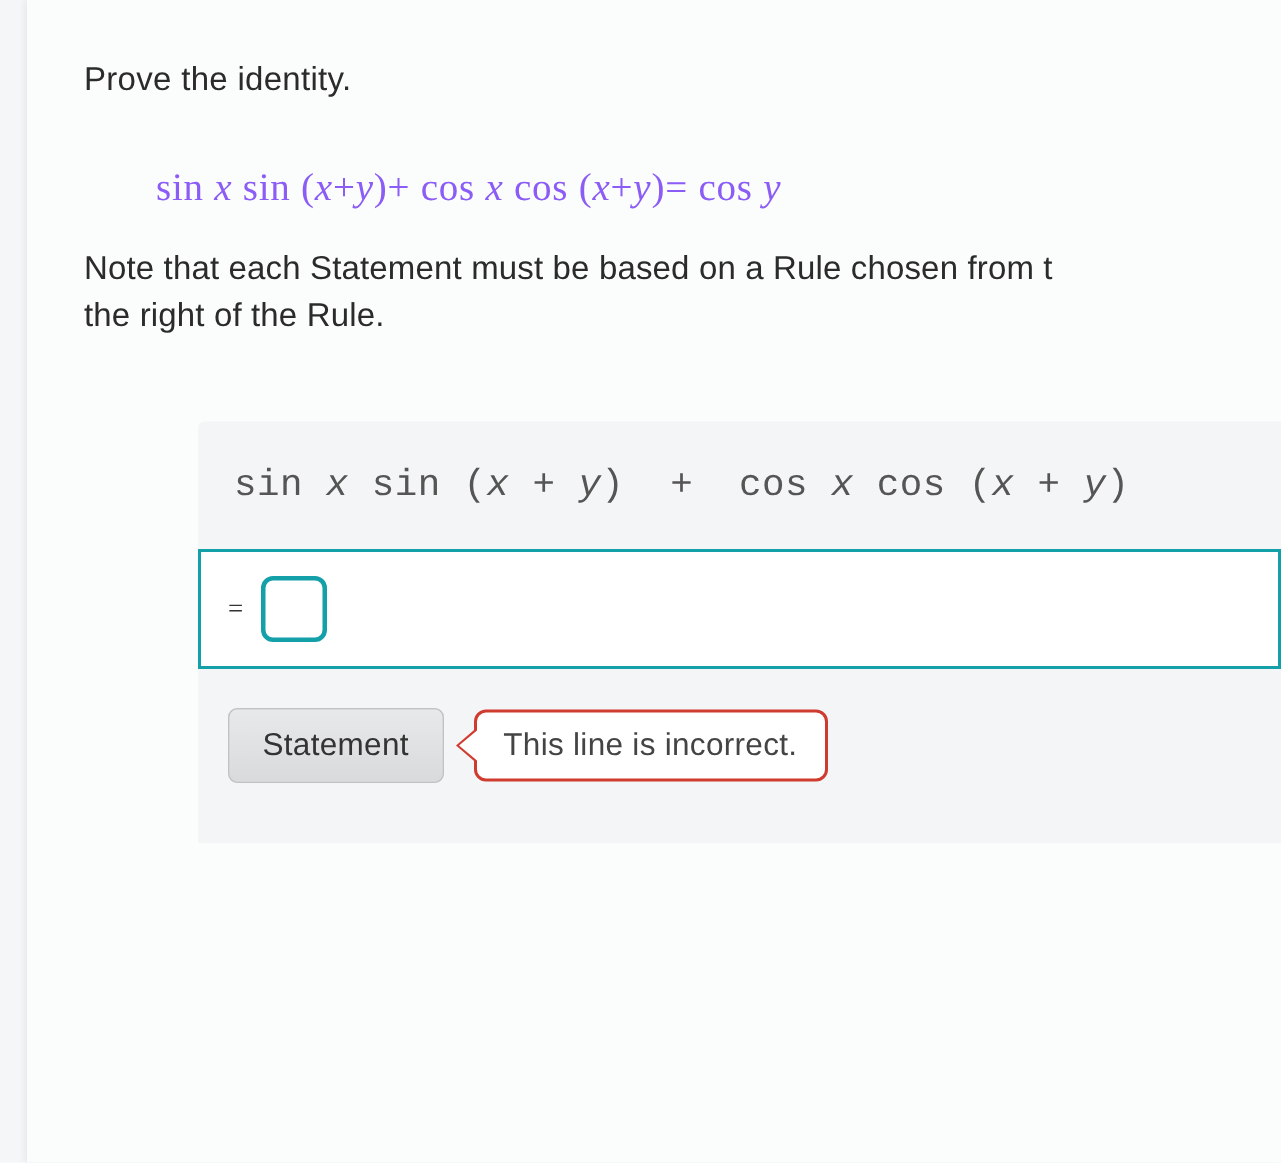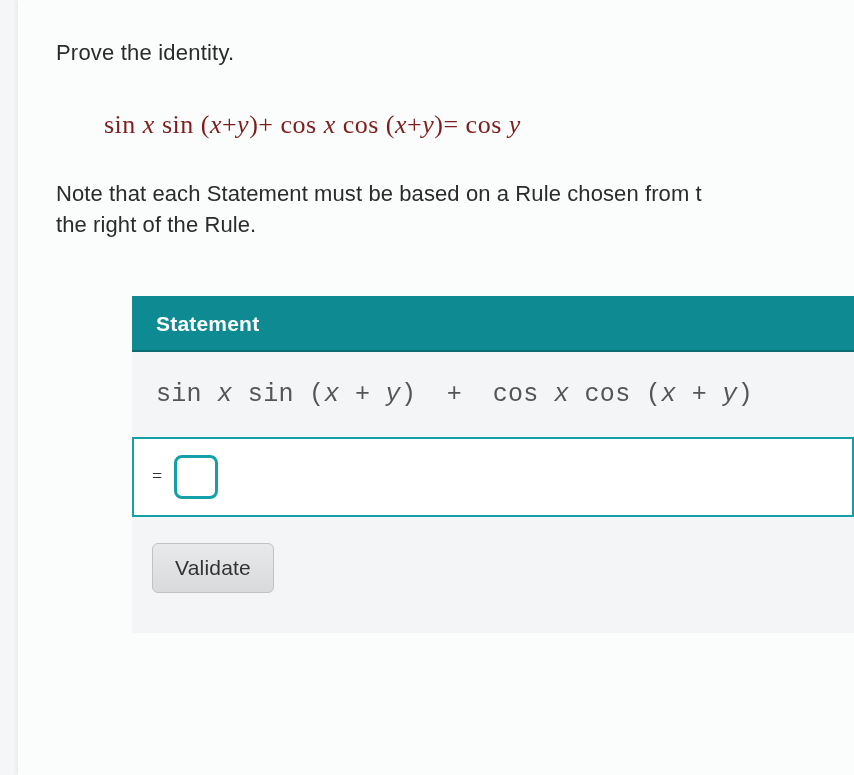--- a/index.html
+++ b/index.html
@@ -25,23 +25,23 @@
     .prompt {
       font-size: 22px;
       font-weight: 400;
       color: #2b2b2b;
       margin-bottom: 44px;
       letter-spacing: 0.2px;
     }
     .equation {
       font-family: 'Times New Roman', serif;
       font-size: 26px;
-      color: #7f1d1d;
+      color: #8b5cf6;
       margin-left: 48px;
-      margin-bottom: 39px;
+      margin-bottom: 24px;
       letter-spacing: 0.5px;
     }
     .equation .var {
       font-style: italic;
     }
     .note {
       font-size: 22px;
       font-weight: 400;
       color: #2b2b2b;
       line-height: 1.4;
@@ -152,26 +152,29 @@
 
 <div class="page">
   <div class="prompt">Prove the identity.</div>
 
   <div class="equation">sin <span class="var">x</span> sin (<span class="var">x</span>+<span class="var">y</span>)+ cos <span class="var">x</span> cos (<span class="var">x</span>+<span class="var">y</span>)= cos <span class="var">y</span></div>
 
   <div class="note">Note that each Statement must be based on a Rule chosen from t
 the right of the Rule.</div>
 
   <div class="proof-panel">
-    <div class="statement-header">Statement</div>
 
     <div class="given-line">sin <span class="var">x</span> sin (<span class="var">x</span> + <span class="var">y</span>) &nbsp;+&nbsp; cos <span class="var">x</span> cos (<span class="var">x</span> + <span class="var">y</span>)</div>
 
     <div class="input-row">
       <span class="equals">=</span>
       <div class="input-box"></div>
     </div>
 
     <div class="validate-row">
-      <button class="validate-btn">Validate</button>
+      <button class="validate-btn">Statement</button>
+      <div class="error-callout">
+        <div class="error-arrow"></div>
+        <div class="error-box">This line is incorrect.</div>
+      </div>
     </div>
   </div>
 </div>
 
 </body></html>

